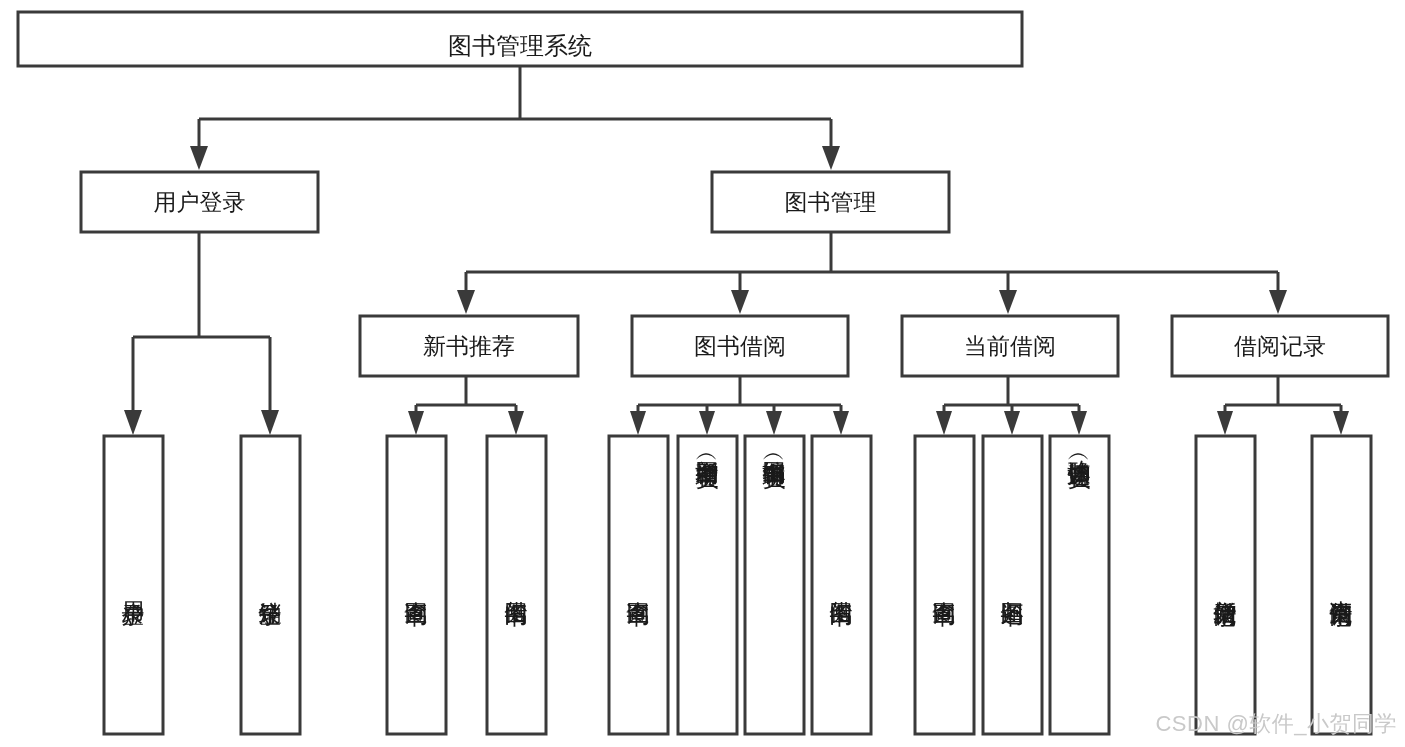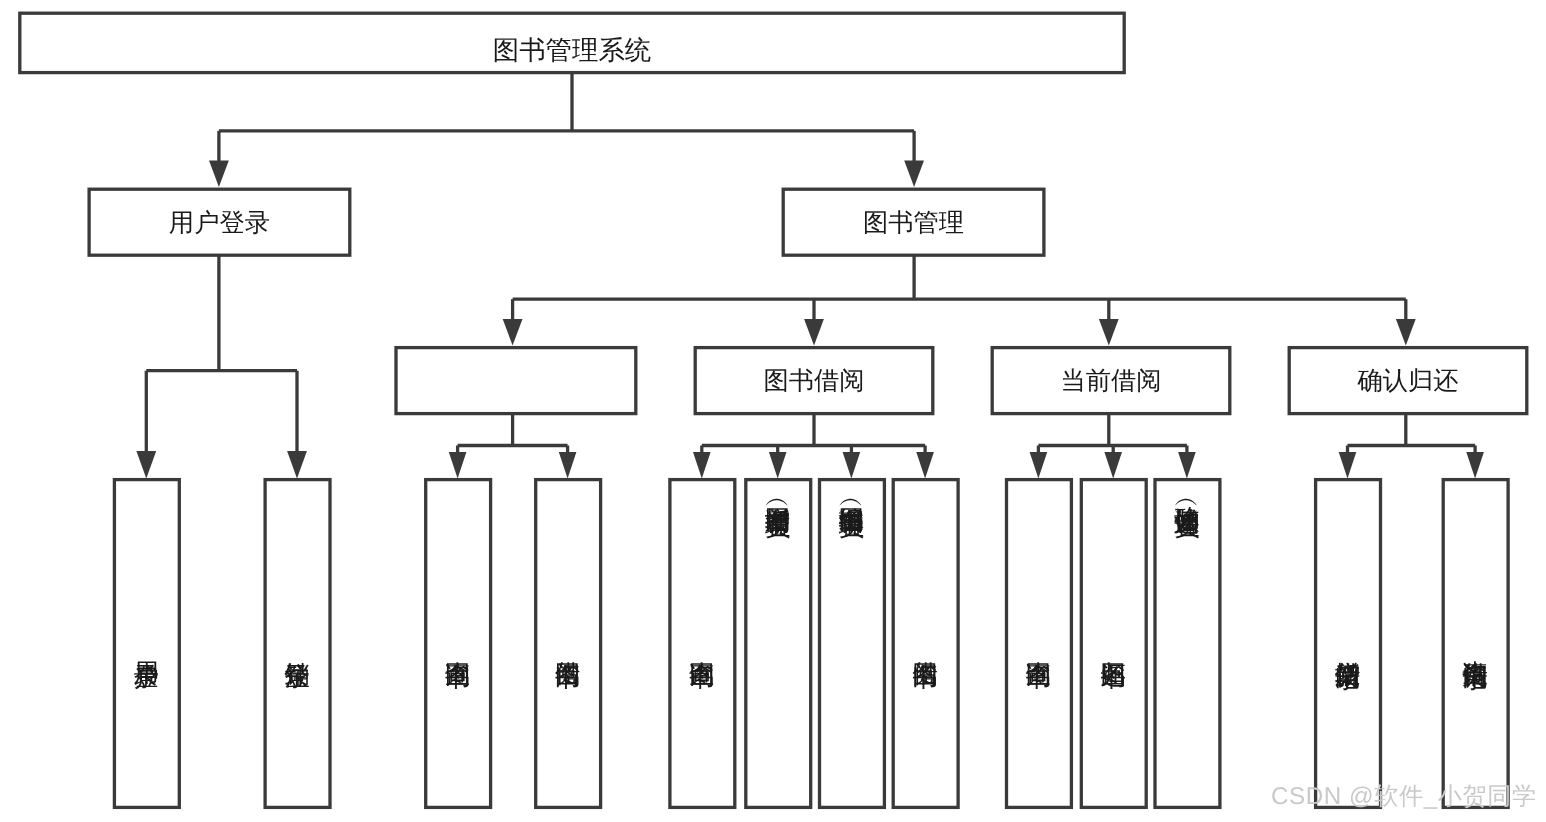--- a/index.html
+++ b/index.html
@@ -197,28 +197,31 @@
     <span class="htext title-text">图书管理系统</span>
   </div>
 
   <div class="htext-wrap" style="left:81px; top:172px; width:237px; height:60px;">
     <span class="htext">用户登录</span>
   </div>
   <div class="htext-wrap" style="left:712px; top:172px; width:237px; height:60px;text-align:right;">
     <span class="htext">图书管理</span>
   </div>
 
+  <div class="htext-wrap" style="left:360px; top:316px; width:218px; height:60px;">
+    <span class="htext">新书推荐</span>
+  </div>
   <div class="htext-wrap" style="left:902px; top:316px; width:216px; height:60px;">
     <span class="htext">当前借阅</span>
   </div>
   <div class="htext-wrap" style="left:632px; top:316px; width:216px; height:60px;">
     <span class="htext">图书借阅</span>
   </div>
   <div class="htext-wrap" style="left:1172px; top:316px; width:216px; height:60px;">
-    <span class="htext">确认归还</span>
+    <span class="htext">借阅记录</span>
   </div>
 
   <div class="vtext-wrap" style="left:104px; top:436px; width:59px; height:298px;">
     <span class="vtext">用户登录</span>
   </div>
   <div class="vtext-wrap" style="left:241px; top:436px; width:59px; height:298px;">
     <span class="vtext">注销登录</span>
   </div>
 
   <div class="vtext-wrap" style="left:387px; top:436px; width:59px; height:298px;">

